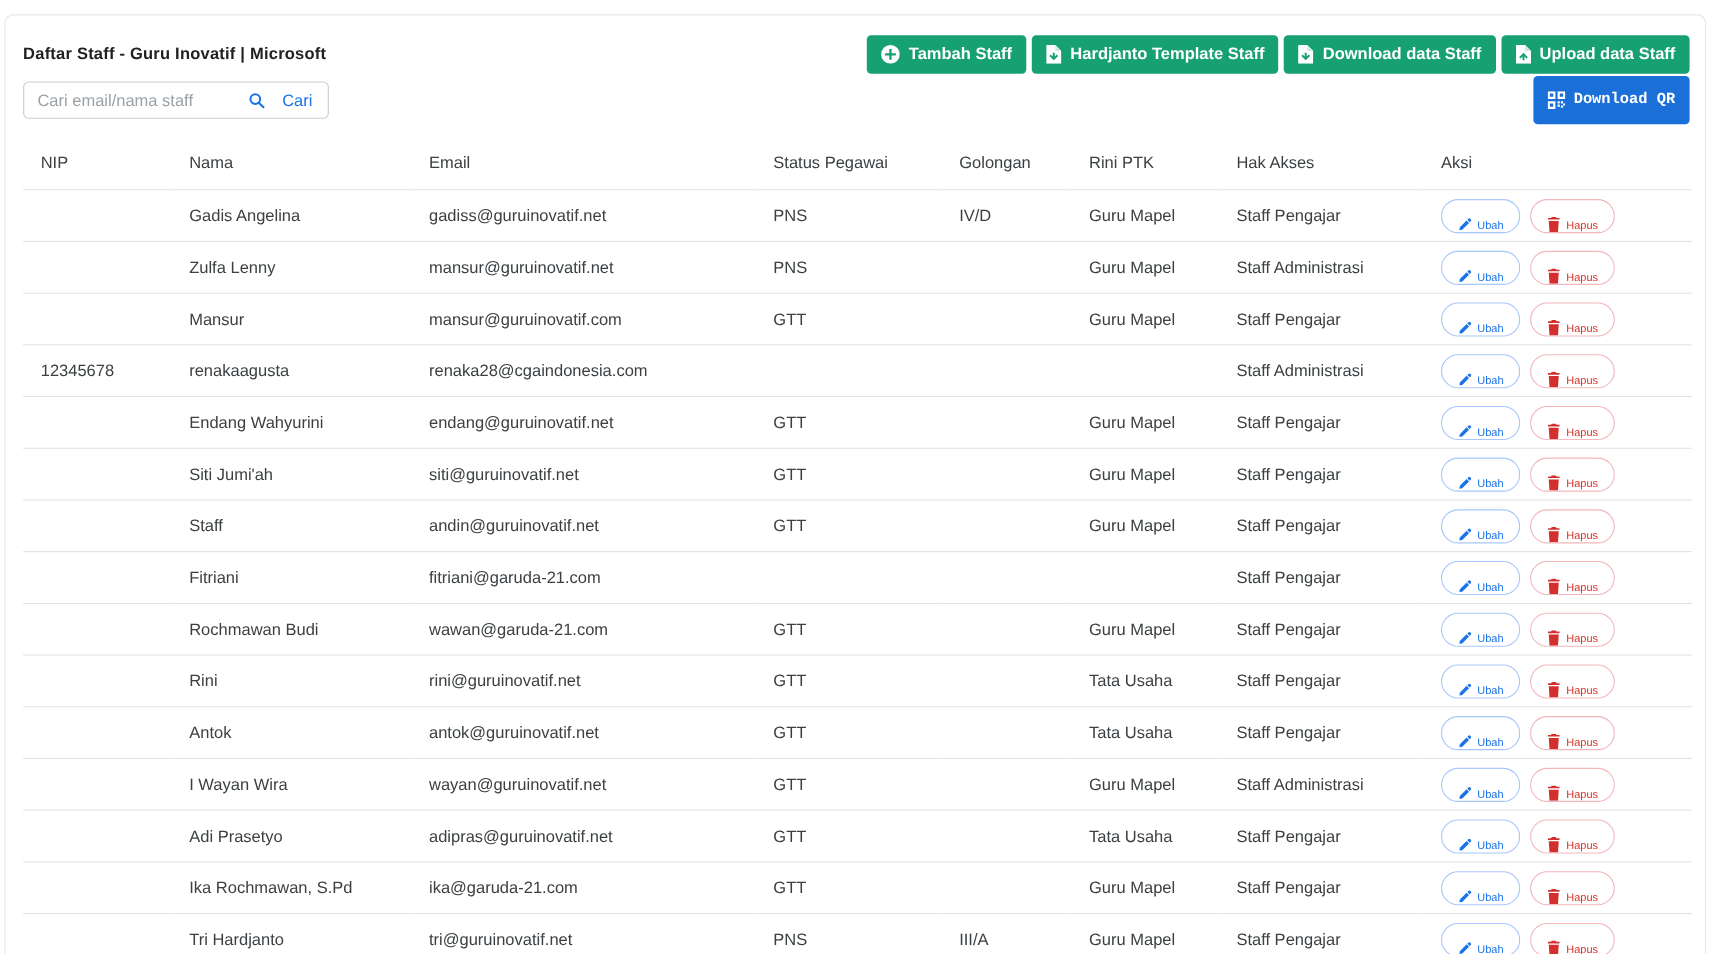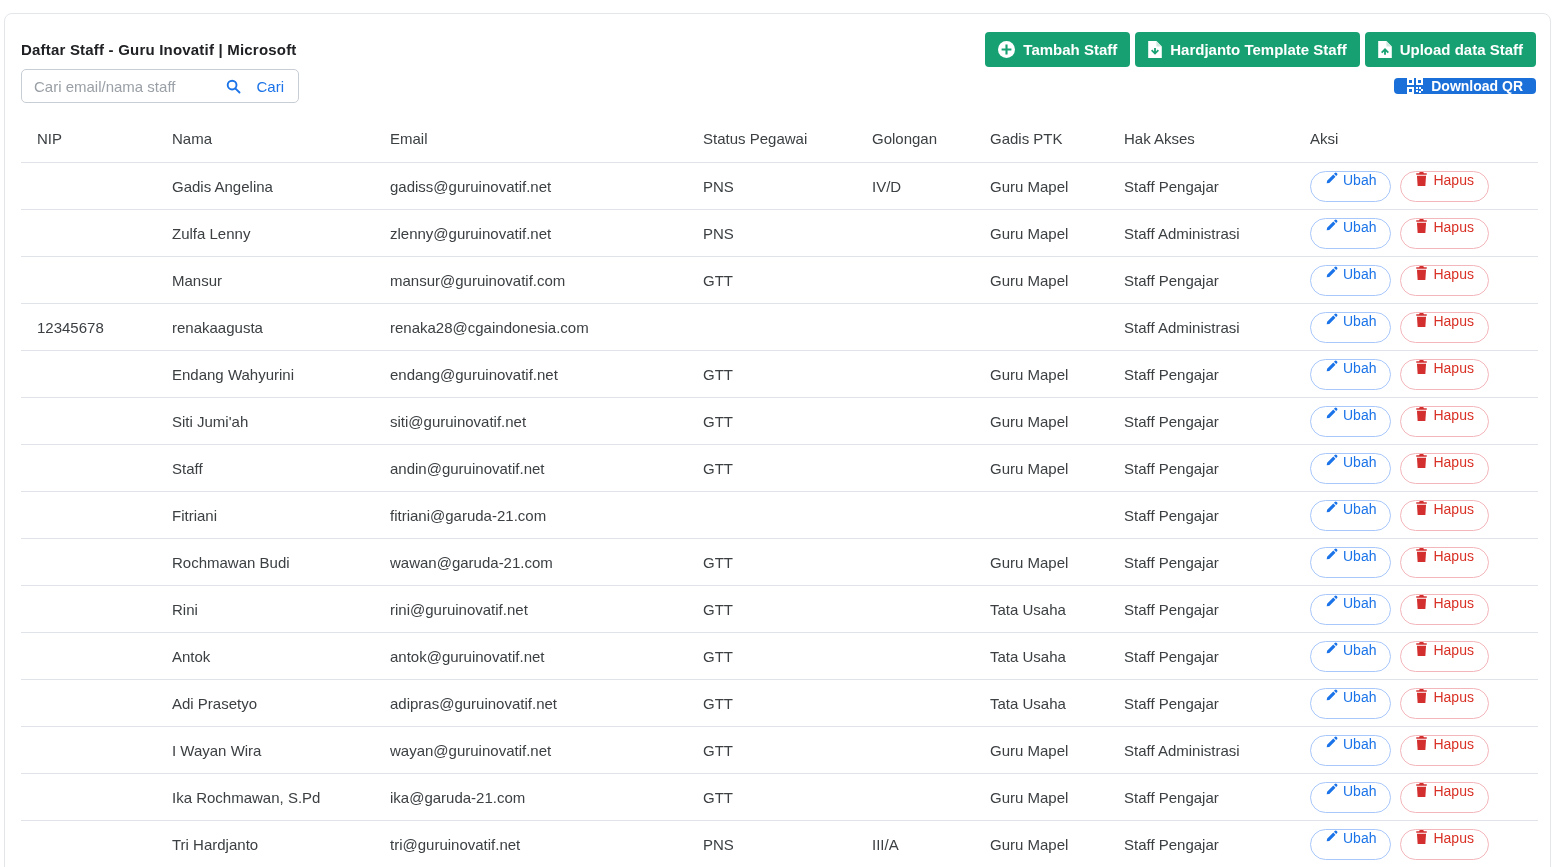--- a/index.html
+++ b/index.html
@@ -24,30 +24,30 @@
   .btn-blue{ background:var(--blue); }
   .second-row{ display:flex; align-items:center; justify-content:space-between; margin-top:2px; }
   .search-group{ display:flex; align-items:center; width:278px; height:34px;
     border:1px solid #c9ced4; border-radius:5px; background:#fff; padding:0 4px 0 12px; }
   .search-group input{ flex:1; min-width:0; border:none; outline:none; font-family:inherit;
     font-size:15px; color:#3c4043; background:transparent; }
   .search-group input::placeholder{ color:#9aa0a6; }
   .cari-btn{ display:inline-flex; align-items:center; gap:15px; background:none; border:none;
     cursor:pointer; color:var(--link); font-family:inherit; font-size:15px; font-weight:500;
     padding:6px 10px; }
-  .qr-btn{ height:16px; font-size:14px; }
+  .qr-btn{ height:44px; font-size:14px;font-family:Liberation Mono, monospace; }
   table{ width:1517px; border-collapse:collapse; margin-top:15px; table-layout:fixed; }
   th{ text-align:left; font-weight:400; font-size:15px; color:#3c4043;
     padding:12px 16px 15px 16px; }
   td{ font-size:15px; color:#3c4043; padding:0 16px; height:46px;
     border-top:1px solid var(--line); white-space:nowrap; overflow:hidden; }
   tbody tr:last-child td{ border-bottom:1px solid var(--line); }
   .aksi-cell{ display:flex; align-items:center; gap:9px; height:46px; }
-  .pill{ display:inline-flex; align-items:flex-start; gap:5px; background:#fff; cursor:pointer;
-    border-radius:16px; font-family:inherit; font-size:14px; font-weight:500;
+  .pill{ display:inline-flex; align-items:flex-end; gap:5px; background:#fff; cursor:pointer;
+    border-radius:16px; font-family:inherit; font-size:10px; font-weight:500;
     height:31px; padding:0 14px; }
   .pill-blue{ border:1px solid var(--ubah-border); color:var(--link); }
   .pill-red{ border:1px solid var(--hapus-border); color:var(--red); }
   .icon{ display:inline-flex; align-items:center; }
 </style>
 </head>
 <body>
 
 <div class="card">
 
@@ -71,20 +71,30 @@
               <path d="M5.2 6.2h1.6v3l1.6-1.6 1.1 1.1L6 12.2 2.5 8.7l1.1-1.1 1.6 1.6z" style="fill:var(--green)"></path>
             </svg>
         </span>
         <span>Hardjanto Template Staff</span>
       </button>
       <button class="btn btn-green">
         <span class="icon">
           <svg width="14" height="17" viewBox="0 0 12 15">
               <path d="M0 0h7.2L12 4.8V15H0z" fill="#ffffff"></path>
               <path d="M7.2 0 12 4.8H7.2z" fill="#cfe9df"></path>
+              <path d="M5.2 6.2h1.6v3l1.6-1.6 1.1 1.1L6 12.2 2.5 8.7l1.1-1.1 1.6 1.6z" style="fill:var(--green)"></path>
+            </svg>
+        </span>
+        <span>Download data Staff</span>
+      </button>
+      <button class="btn btn-green">
+        <span class="icon">
+          <svg width="14" height="17" viewBox="0 0 12 15">
+              <path d="M0 0h7.2L12 4.8V15H0z" fill="#ffffff"></path>
+              <path d="M7.2 0 12 4.8H7.2z" fill="#cfe9df"></path>
               <path d="M6.8 12.2H5.2v-3L3.6 10.8 2.5 9.7 6 6.2l3.5 3.5-1.1 1.1-1.6-1.6z" style="fill:var(--green)"></path>
             </svg>
         </span>
         <span>Upload data Staff</span>
       </button>
     </div>
   </div>
 
   <div class="second-row">
     <div class="search-group">
@@ -123,21 +133,21 @@
       <col style="width:186px">
         <col style="width:244px">
     </colgroup>
     <thead>
       <tr>
         <th>NIP</th>
         <th>Nama</th>
         <th>Email</th>
         <th>Status Pegawai</th>
         <th>Golongan</th>
-        <th>Gadis PTK</th>
+        <th>Rini PTK</th>
         <th>Hak Akses</th>
         <th>Aksi</th>
       </tr>
     </thead>
     <tbody>
   <tr>
     <td></td>
     <td>Gadis Angelina</td>
     <td>gadiss@guruinovatif.net</td>
     <td>PNS</td>
@@ -162,21 +172,21 @@
           </span>
           <span>Hapus</span>
         </button>
       </div>
     </td>
   </tr>
 
   <tr>
     <td></td>
     <td>Zulfa Lenny</td>
-    <td>zlenny@guruinovatif.net</td>
+    <td>mansur@guruinovatif.net</td>
     <td>PNS</td>
     <td></td>
     <td>Guru Mapel</td>
     <td>Staff Administrasi</td>
     <td>
       <div class="aksi-cell">
         <button class="pill pill-blue">
           <span class="icon">
             <svg width="13" height="13" viewBox="0 0 16 16" fill="#1a73e8">
                     <path d="M12.1 1.2a1.6 1.6 0 0 1 2.3 0l.4.4a1.6 1.6 0 0 1 0 2.3l-1.1 1.1-2.7-2.7zM10.2 3.1l2.7 2.7-7.6 7.6-3.2.5.5-3.2z"></path>
@@ -461,56 +471,56 @@
                   </svg>
           </span>
           <span>Hapus</span>
         </button>
       </div>
     </td>
   </tr>
 
   <tr>
     <td></td>
+    <td>I Wayan Wira</td>
+    <td>wayan@guruinovatif.net</td>
+    <td>GTT</td>
+    <td></td>
+    <td>Guru Mapel</td>
+    <td>Staff Administrasi</td>
+    <td>
+      <div class="aksi-cell">
+        <button class="pill pill-blue">
+          <span class="icon">
+            <svg width="13" height="13" viewBox="0 0 16 16" fill="#1a73e8">
+                    <path d="M12.1 1.2a1.6 1.6 0 0 1 2.3 0l.4.4a1.6 1.6 0 0 1 0 2.3l-1.1 1.1-2.7-2.7zM10.2 3.1l2.7 2.7-7.6 7.6-3.2.5.5-3.2z"></path>
+                  </svg>
+          </span>
+          <span>Ubah</span>
+        </button>
+        <button class="pill pill-red">
+          <span class="icon">
+            <svg width="13" height="14" viewBox="0 0 14 16" fill="#d32f2f">
+                    <path d="M5 0h4l.8 1.3H13V3H1V1.3h3.2zM1.8 4.4h10.4L11.4 16H2.6z"></path>
+                  </svg>
+          </span>
+          <span>Hapus</span>
+        </button>
+      </div>
+    </td>
+  </tr>
+
+  <tr>
+    <td></td>
     <td>Adi Prasetyo</td>
     <td>adipras@guruinovatif.net</td>
     <td>GTT</td>
     <td></td>
     <td>Tata Usaha</td>
     <td>Staff Pengajar</td>
-    <td>
-      <div class="aksi-cell">
-        <button class="pill pill-blue">
-          <span class="icon">
-            <svg width="13" height="13" viewBox="0 0 16 16" fill="#1a73e8">
-                    <path d="M12.1 1.2a1.6 1.6 0 0 1 2.3 0l.4.4a1.6 1.6 0 0 1 0 2.3l-1.1 1.1-2.7-2.7zM10.2 3.1l2.7 2.7-7.6 7.6-3.2.5.5-3.2z"></path>
-                  </svg>
-          </span>
-          <span>Ubah</span>
-        </button>
-        <button class="pill pill-red">
-          <span class="icon">
-            <svg width="13" height="14" viewBox="0 0 14 16" fill="#d32f2f">
-                    <path d="M5 0h4l.8 1.3H13V3H1V1.3h3.2zM1.8 4.4h10.4L11.4 16H2.6z"></path>
-                  </svg>
-          </span>
-          <span>Hapus</span>
-        </button>
-      </div>
-    </td>
-  </tr>
-
-  <tr>
-    <td></td>
-    <td>I Wayan Wira</td>
-    <td>wayan@guruinovatif.net</td>
-    <td>GTT</td>
-    <td></td>
-    <td>Guru Mapel</td>
-    <td>Staff Administrasi</td>
     <td>
       <div class="aksi-cell">
         <button class="pill pill-blue">
           <span class="icon">
             <svg width="13" height="13" viewBox="0 0 16 16" fill="#1a73e8">
                     <path d="M12.1 1.2a1.6 1.6 0 0 1 2.3 0l.4.4a1.6 1.6 0 0 1 0 2.3l-1.1 1.1-2.7-2.7zM10.2 3.1l2.7 2.7-7.6 7.6-3.2.5.5-3.2z"></path>
                   </svg>
           </span>
           <span>Ubah</span>
         </button>

